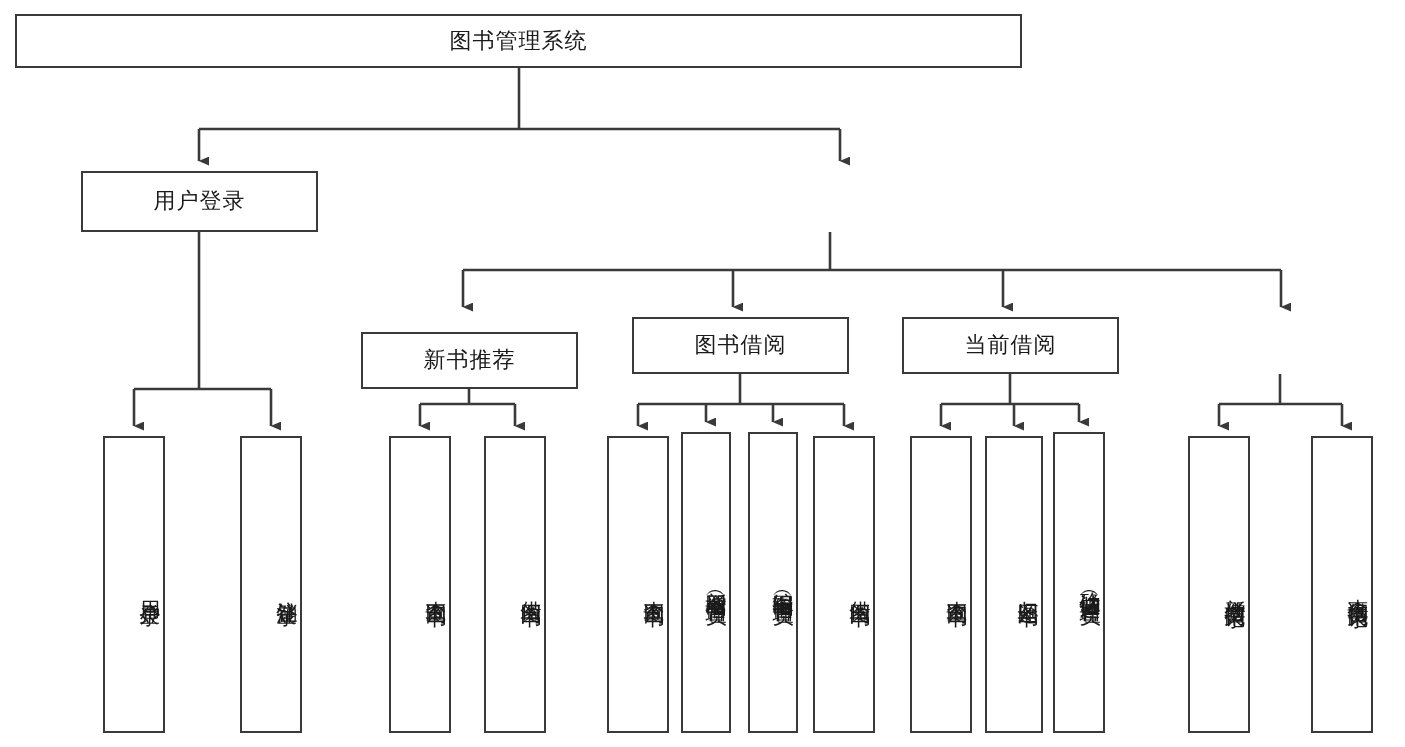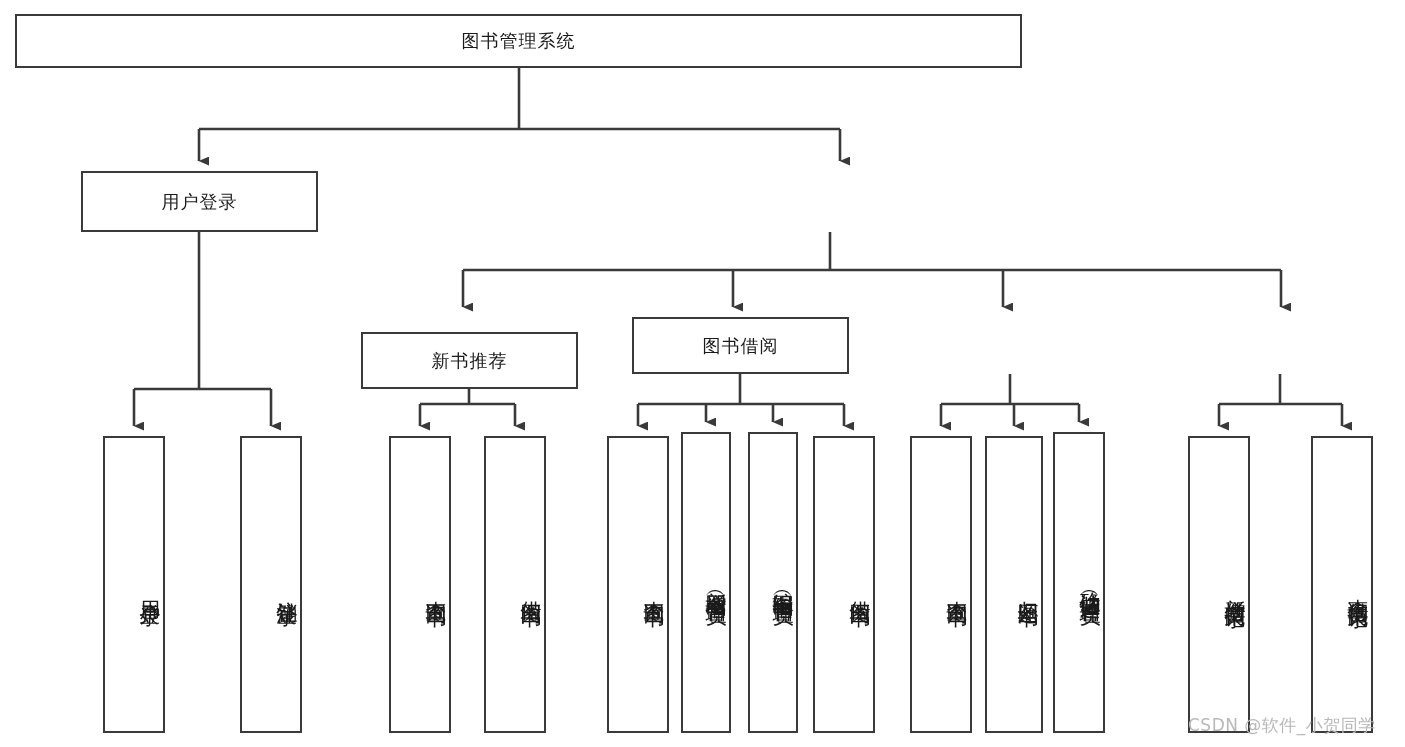--- a/index.html
+++ b/index.html
@@ -29,21 +29,21 @@
     position: absolute;
     box-sizing: border-box;
     border: 2.5px solid #3a3a3a;
     background: #ffffff;
     display: flex;
     align-items: center;
     justify-content: center;
     color: #1a1a1a;
   }
   .node.horiz {
-    font-size: 18px;
+    font-size: 22px;
     letter-spacing: 1px;
     line-height: 1.2;
   }
   .node.vert {
     writing-mode: vertical-rl;
     text-orientation: upright;
     font-size: 21px;
     line-height: 1.25;
     letter-spacing: 2px;
     align-items: flex-start;
@@ -129,20 +129,23 @@
   <div class="node horiz" style="left:81px; top:171px; width:237px; height:61px;">
     <span>用户登录</span>
   </div>
 
   <div class="node horiz" style="left:361px; top:317px; width:217px; height:57px;margin-top:15px;">
     <span>新书推荐</span>
   </div>
   <div class="node horiz" style="left:632px; top:317px; width:217px; height:57px;">
     <span>图书借阅</span>
   </div>
+  <div class="node horiz" style="left:902px; top:317px; width:217px; height:57px;">
+    <span>当前借阅</span>
+  </div>
 
   <div class="node vert" style="left:103px; top:436px; width:62px; height:297px;">
     <span>用户登录</span>
   </div>
   <div class="node vert" style="left:240px; top:436px; width:62px; height:297px;">
     <span>注销登录</span>
   </div>
   <div class="node vert" style="left:389px; top:436px; width:62px; height:297px;">
     <span>查询图书</span>
   </div>
@@ -170,15 +173,14 @@
   <div class="node vert tall" style="left:1053px; top:432px; width:52px; height:301px;">
     <span>确认归还（管理员）</span>
   </div>
   <div class="node vert" style="left:1188px; top:436px; width:62px; height:297px;">
     <span>新增借阅记录</span>
   </div>
   <div class="node vert" style="left:1311px; top:436px; width:62px; height:297px;">
     <span>查询借阅记录</span>
   </div>
 
-  <div id="watermark">CSDN @软件_小贺同学</div>
 
 </div>
 
 </body></html>

